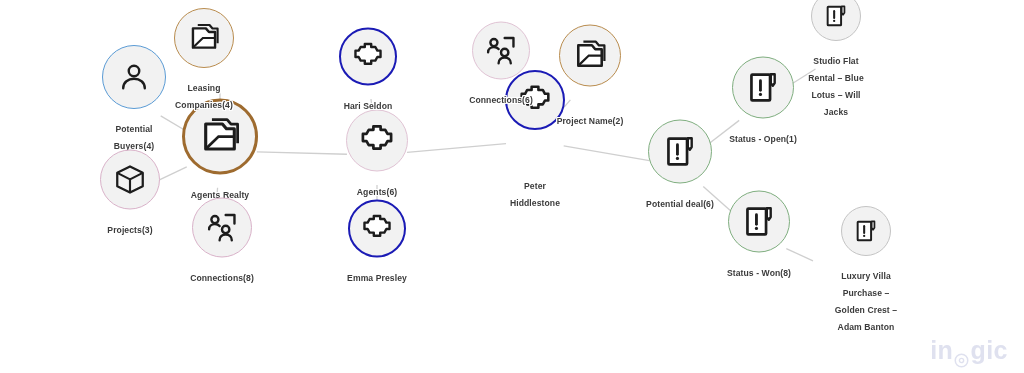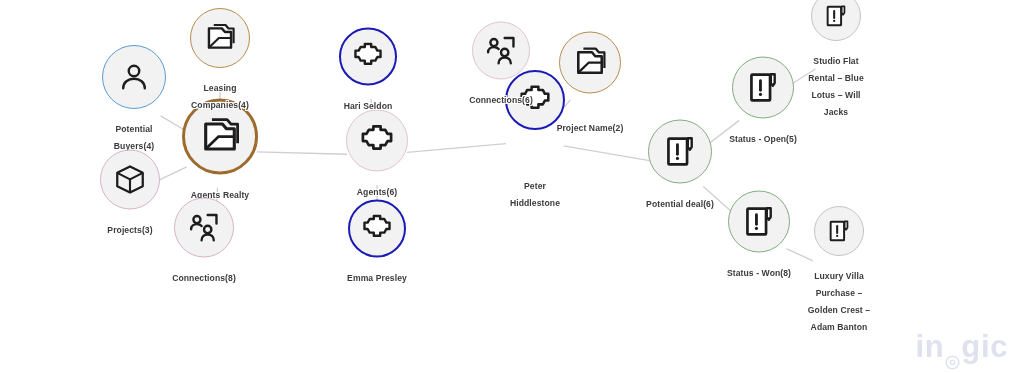--- a/index.html
+++ b/index.html
@@ -63,21 +63,21 @@
   .node-label.narrow { width: 70px; }
   .node-label.one { width: 110px; }
 
   
   #brand-logo {
     position: absolute;
     right: 16px;
     bottom: 8px;
     display: flex;
     align-items: center;
-    font-size: 31px;
+    font-size: 25px;
     font-weight: 700;
     letter-spacing: 0.02em;
     color: #dfe1ef;
     user-select: none;
   }
   #brand-logo .gear-o {
     display: inline-block;
     width: 15px;
     height: 15px;
     margin: 0 1px;
@@ -112,21 +112,21 @@
       <div class="node" style="left: 220px; top: 151px;">
         <div class="node-circle" style="width: 76px; height: 76px; border: 3px solid rgb(158, 107, 47);">
           <svg viewBox="0 0 24 24" width="44" height="44">
         <path d="M4.2 5.2h9.1l2.2 2.6h4.3v11H4.2z" fill="#fff" stroke="#1d1d1d" stroke-width="1.7" stroke-linejoin="round"></path>
         <path d="M7.6 2.8h8.3l2.1 2.5h3.6v10.4" fill="none" stroke="#1d1d1d" stroke-width="1.5" stroke-linejoin="round"></path>
         <path d="M4.6 18.4 11.2 12h8.3" fill="none" stroke="#1d1d1d" stroke-width="1.5"></path>
       </svg>
         </div>
         <div class="node-label one">Agents Realty</div>
       </div>
-      <div class="node" style="left: 220px; top: 61px;">
+      <div class="node" style="left: 204px; top: 61px;">
         <div class="node-circle" style="width: 60px; height: 60px; border: 1.6px solid rgb(185, 140, 78);">
           <svg viewBox="0 0 24 24" width="34" height="34">
         <path d="M4.2 5.2h9.1l2.2 2.6h4.3v11H4.2z" fill="#fff" stroke="#1d1d1d" stroke-width="1.7" stroke-linejoin="round"></path>
         <path d="M7.6 2.8h8.3l2.1 2.5h3.6v10.4" fill="none" stroke="#1d1d1d" stroke-width="1.5" stroke-linejoin="round"></path>
         <path d="M4.6 18.4 11.2 12h8.3" fill="none" stroke="#1d1d1d" stroke-width="1.5"></path>
       </svg>
         </div>
         <div class="node-label narrow">Leasing
 Companies(4)</div>
       </div>
@@ -142,21 +142,21 @@
       </div>
       <div class="node" style="left: 130px; top: 194px;">
         <div class="node-circle" style="width: 60px; height: 60px; border: 1.6px solid rgb(217, 178, 201);">
           <svg viewBox="0 0 24 24" width="34" height="34">
         <path d="M12 2.8 21 7.3v9.4L12 21.2 3 16.7V7.3z" fill="none" stroke="#1d1d1d" stroke-width="1.6" stroke-linejoin="round"></path>
         <path d="M3 7.3 12 11.9l9-4.6M12 11.9v9.3" fill="none" stroke="#1d1d1d" stroke-width="1.5"></path>
       </svg>
         </div>
         <div class="node-label narrow">Projects(3)</div>
       </div>
-      <div class="node" style="left: 204px; top: 242px;">
+      <div class="node" style="left: 222px; top: 242px;">
         <div class="node-circle" style="width: 60px; height: 60px; border: 1.6px solid rgb(217, 178, 201);">
           <svg viewBox="0 0 24 24" width="34" height="34">
         <circle cx="7" cy="6.4" r="2.5" fill="none" stroke="#1d1d1d" stroke-width="1.7"></circle>
         <path d="M2.9 13.3c0-2.4 1.9-3.7 4.1-3.7 1.4 0 2.6.5 3.3 1.4" fill="none" stroke="#1d1d1d" stroke-width="1.7" stroke-linecap="round"></path>
         <circle cx="14.6" cy="13.4" r="2.6" fill="none" stroke="#1d1d1d" stroke-width="1.7"></circle>
         <path d="M10.3 21c0-2.6 2-4.1 4.3-4.1s4.3 1.5 4.3 4.1" fill="none" stroke="#1d1d1d" stroke-width="1.7" stroke-linecap="round"></path>
         <path d="M14.6 3.2h6.2v6" fill="none" stroke="#1d1d1d" stroke-width="1.7" stroke-linecap="round" stroke-linejoin="round"></path>
       </svg>
         </div>
         <div class="node-label one">Connections(8)</div>
@@ -199,21 +199,21 @@
           <svg viewBox="0 0 24 24" width="34" height="34">
         <circle cx="7" cy="6.4" r="2.5" fill="none" stroke="#1d1d1d" stroke-width="1.7"></circle>
         <path d="M2.9 13.3c0-2.4 1.9-3.7 4.1-3.7 1.4 0 2.6.5 3.3 1.4" fill="none" stroke="#1d1d1d" stroke-width="1.7" stroke-linecap="round"></path>
         <circle cx="14.6" cy="13.4" r="2.6" fill="none" stroke="#1d1d1d" stroke-width="1.7"></circle>
         <path d="M10.3 21c0-2.6 2-4.1 4.3-4.1s4.3 1.5 4.3 4.1" fill="none" stroke="#1d1d1d" stroke-width="1.7" stroke-linecap="round"></path>
         <path d="M14.6 3.2h6.2v6" fill="none" stroke="#1d1d1d" stroke-width="1.7" stroke-linecap="round" stroke-linejoin="round"></path>
       </svg>
         </div>
         <div class="node-label one">Connections(6)</div>
       </div>
-      <div class="node" style="left: 590px; top: 84px; gap: 14px;">
+      <div class="node" style="left: 590px; top: 77px; gap: 14px;">
         <div class="node-circle" style="width: 62px; height: 62px; border: 1.8px solid rgb(185, 140, 78);">
           <svg viewBox="0 0 24 24" width="36" height="36">
         <path d="M4.2 5.2h9.1l2.2 2.6h4.3v11H4.2z" fill="#fff" stroke="#1d1d1d" stroke-width="1.7" stroke-linejoin="round"></path>
         <path d="M7.6 2.8h8.3l2.1 2.5h3.6v10.4" fill="none" stroke="#1d1d1d" stroke-width="1.5" stroke-linejoin="round"></path>
         <path d="M4.6 18.4 11.2 12h8.3" fill="none" stroke="#1d1d1d" stroke-width="1.5"></path>
       </svg>
         </div>
         <div class="node-label one">Project Name(2)</div>
       </div>
       <div class="node" style="left: 680px; top: 166px;">
@@ -229,21 +229,21 @@
       </div>
       <div class="node" style="left: 763px; top: 102px;">
         <div class="node-circle" style="width: 62px; height: 62px; border: 1.8px solid rgb(127, 174, 127);">
           <svg viewBox="0 0 24 24" width="36" height="36">
         <rect x="4.3" y="3.4" width="12.4" height="17.2" rx="0.6" fill="#fff" stroke="#1d1d1d" stroke-width="1.8"></rect>
         <path d="M10.3 7.5v6.4" stroke="#1d1d1d" stroke-width="1.9" stroke-linecap="round"></path>
         <circle cx="10.3" cy="16.6" r="1.05" fill="#1d1d1d"></circle>
         <path d="M17.2 3.2h2.6v5.8l-1.3 1.9-1.3-1.9z" fill="#fff" stroke="#1d1d1d" stroke-width="1.6" stroke-linejoin="round"></path>
       </svg>
         </div>
-        <div class="node-label one">Status - Open(5)</div>
+        <div class="node-label one">Status - Open(1)</div>
       </div>
       <div class="node" style="left: 836px; top: 56px;">
         <div class="node-circle" style="width: 50px; height: 50px; border: 1.4px solid rgb(196, 196, 196);">
           <svg viewBox="0 0 24 24" width="26" height="26">
         <rect x="4.3" y="3.4" width="12.4" height="17.2" rx="0.6" fill="#fff" stroke="#1d1d1d" stroke-width="1.8"></rect>
         <path d="M10.3 7.5v6.4" stroke="#1d1d1d" stroke-width="1.9" stroke-linecap="round"></path>
         <circle cx="10.3" cy="16.6" r="1.05" fill="#1d1d1d"></circle>
         <path d="M17.2 3.2h2.6v5.8l-1.3 1.9-1.3-1.9z" fill="#fff" stroke="#1d1d1d" stroke-width="1.6" stroke-linejoin="round"></path>
       </svg>
         </div>
@@ -256,21 +256,21 @@
         <div class="node-circle" style="width: 62px; height: 62px; border: 1.8px solid rgb(127, 174, 127);">
           <svg viewBox="0 0 24 24" width="36" height="36">
         <rect x="4.3" y="3.4" width="12.4" height="17.2" rx="0.6" fill="#fff" stroke="#1d1d1d" stroke-width="1.8"></rect>
         <path d="M10.3 7.5v6.4" stroke="#1d1d1d" stroke-width="1.9" stroke-linecap="round"></path>
         <circle cx="10.3" cy="16.6" r="1.05" fill="#1d1d1d"></circle>
         <path d="M17.2 3.2h2.6v5.8l-1.3 1.9-1.3-1.9z" fill="#fff" stroke="#1d1d1d" stroke-width="1.6" stroke-linejoin="round"></path>
       </svg>
         </div>
         <div class="node-label one">Status -  Won(8)</div>
       </div>
-      <div class="node" style="left: 839px; top: 271px; justify-content: flex-end;">
+      <div class="node" style="left: 866px; top: 271px; justify-content: flex-end;">
         <div class="node-circle" style="width: 50px; height: 50px; border: 1.4px solid rgb(196, 196, 196);">
           <svg viewBox="0 0 24 24" width="26" height="26">
         <rect x="4.3" y="3.4" width="12.4" height="17.2" rx="0.6" fill="#fff" stroke="#1d1d1d" stroke-width="1.8"></rect>
         <path d="M10.3 7.5v6.4" stroke="#1d1d1d" stroke-width="1.9" stroke-linecap="round"></path>
         <circle cx="10.3" cy="16.6" r="1.05" fill="#1d1d1d"></circle>
         <path d="M17.2 3.2h2.6v5.8l-1.3 1.9-1.3-1.9z" fill="#fff" stroke="#1d1d1d" stroke-width="1.6" stroke-linejoin="round"></path>
       </svg>
         </div>
         <div class="node-label narrow">Luxury Villa
 Purchase –

